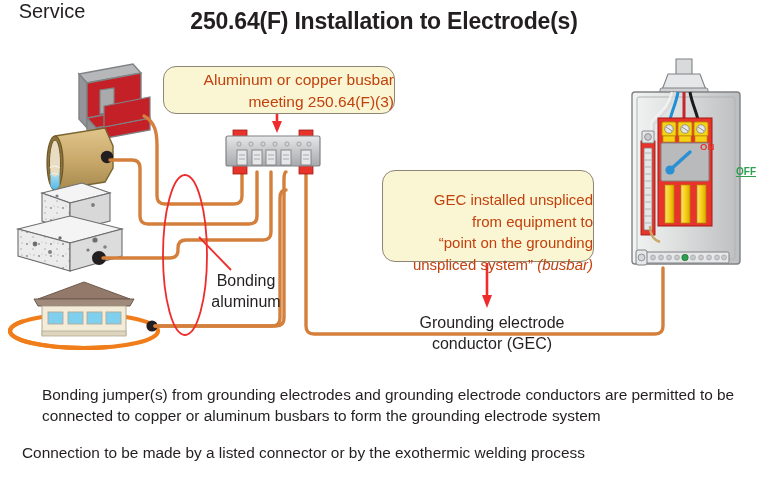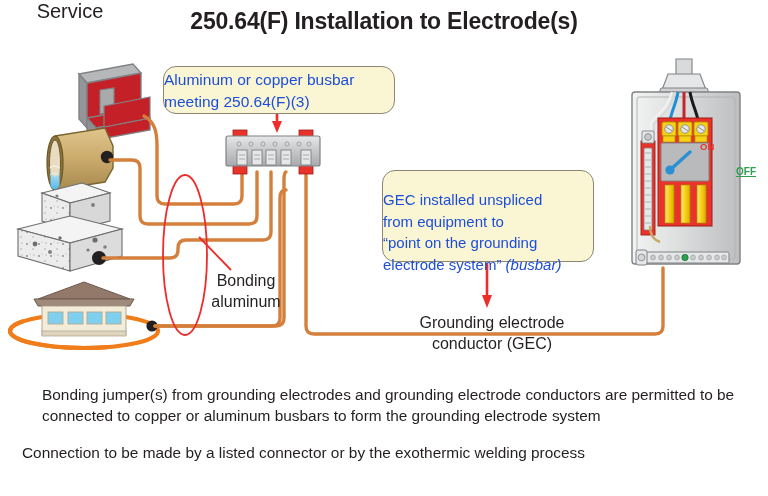--- a/index.html
+++ b/index.html
@@ -19,22 +19,22 @@
     text-align:center;
     font-size:23px;font-weight:bold;letter-spacing:-0.2px;
     color:#231f20;
   }
 
   .callout{
     position:absolute;
     background:#faf6d4;
     border:1.4px solid #8e8574;
     border-radius:13px;
-    text-align:left;
-    color:#1d4ed8;
+    text-align:right;
+    color:#c2410c;
     box-sizing:border-box;
   }
   #callout-busbar{
     left:163px;top:66px;width:232px;height:48px;
     font-size:15.5px;line-height:22px;padding-top:2px;
   }
   #callout-gec{
     left:382px;top:170px;width:212px;height:92px;
     font-size:15px;line-height:21.5px;padding-top:18px;
   }
@@ -46,21 +46,20 @@
     font-size:16px;line-height:21px;
   }
   #label-gec{
     left:386px;top:312px;width:212px;
     font-size:16px;line-height:21px;
   }
   #panel-service-label{
     left:644px;top:232px;width:104px;
     font-size:20px;line-height:22px;color:#231f20;
     text-align:center;
-    margin-left:18px;
   }
   .sw-on{
     position:absolute;left:700px;top:141px;
     font-size:9.5px;font-weight:bold;color:#e8332a;
   }
   .sw-off{
     position:absolute;left:736px;top:166px;
     font-size:10px;font-weight:bold;color:#2f9e4f;text-decoration:underline;
   }
 
@@ -319,21 +318,21 @@
 
   <div class="callout" id="callout-busbar">
     <div>Aluminum or copper busbar</div>
     <div>meeting 250.64(F)(3)</div>
   </div>
 
   <div class="callout" id="callout-gec">
     <div>GEC installed unspliced</div>
     <div>from equipment to</div>
     <div>“point on the grounding</div>
-    <div><span>electrode system” </span><span class="ital">(busbar)</span></div>
+    <div><span>unspliced system” </span><span class="ital">(busbar)</span></div>
   </div>
 
   <div class="lbl" id="label-bonding">
     <div>Bonding</div>
     <div>aluminum</div>
   </div>
 
   <div class="lbl" id="label-gec">
     <div>Grounding electrode</div>
     <div>conductor (GEC)</div>

